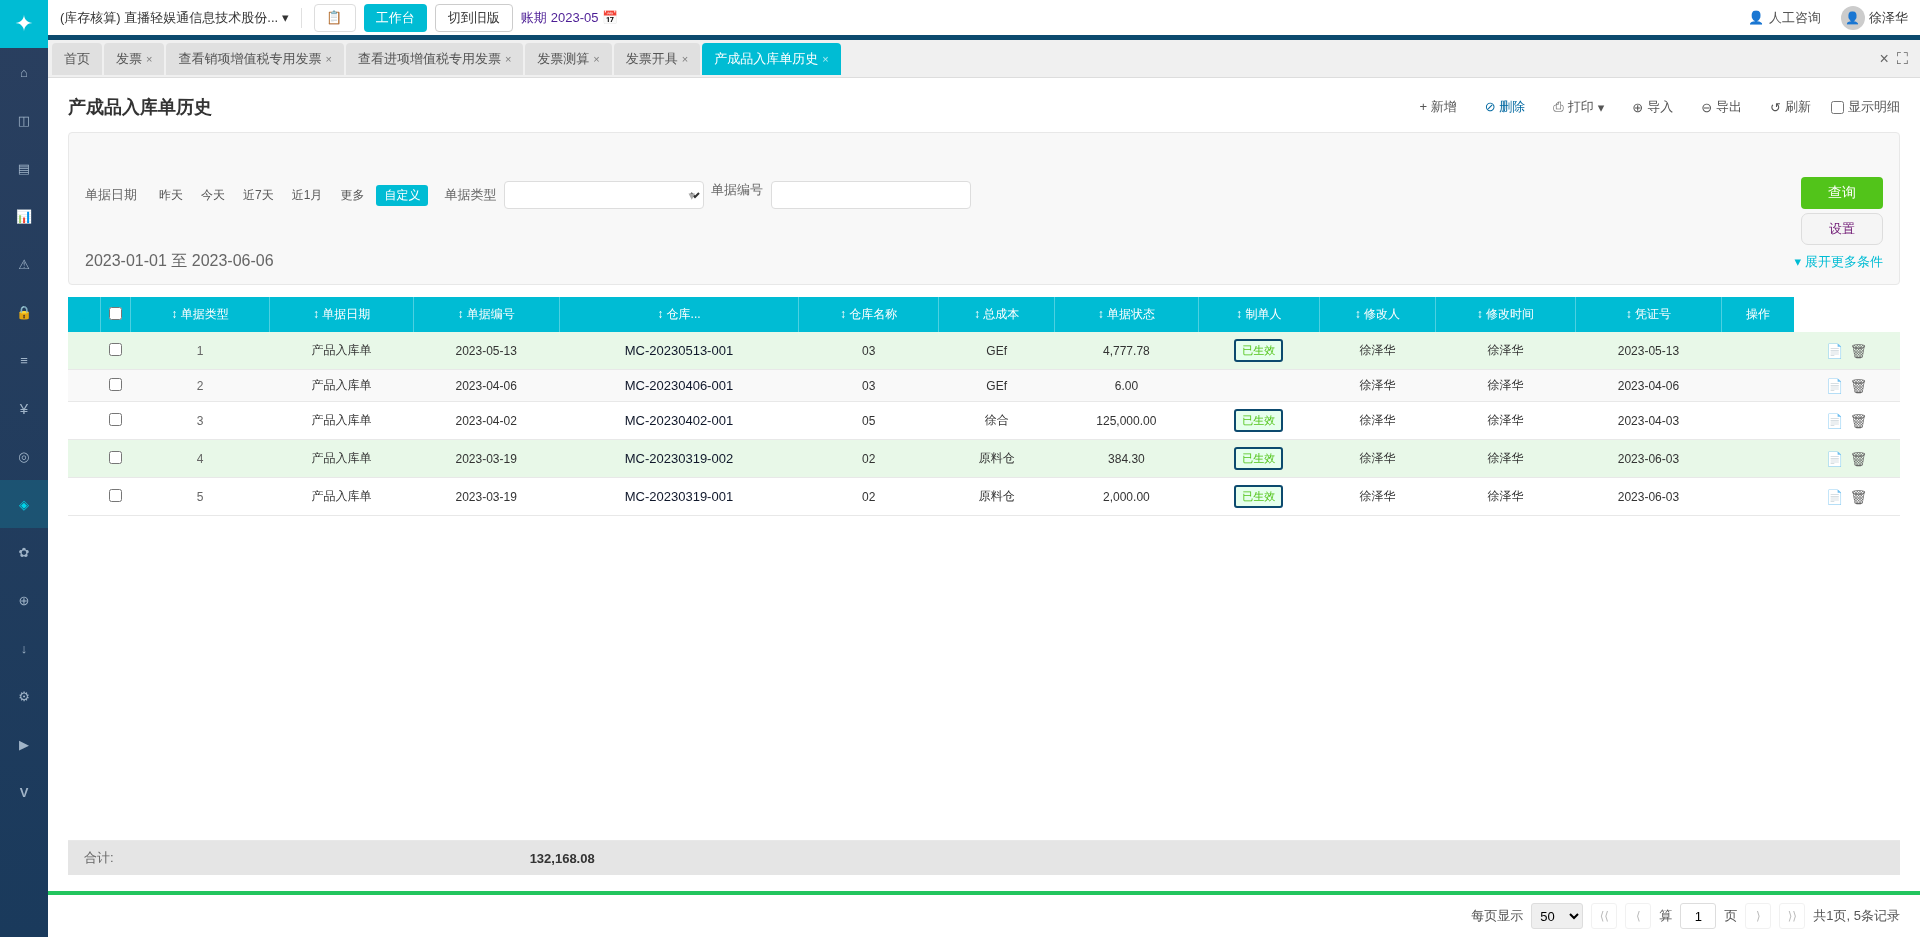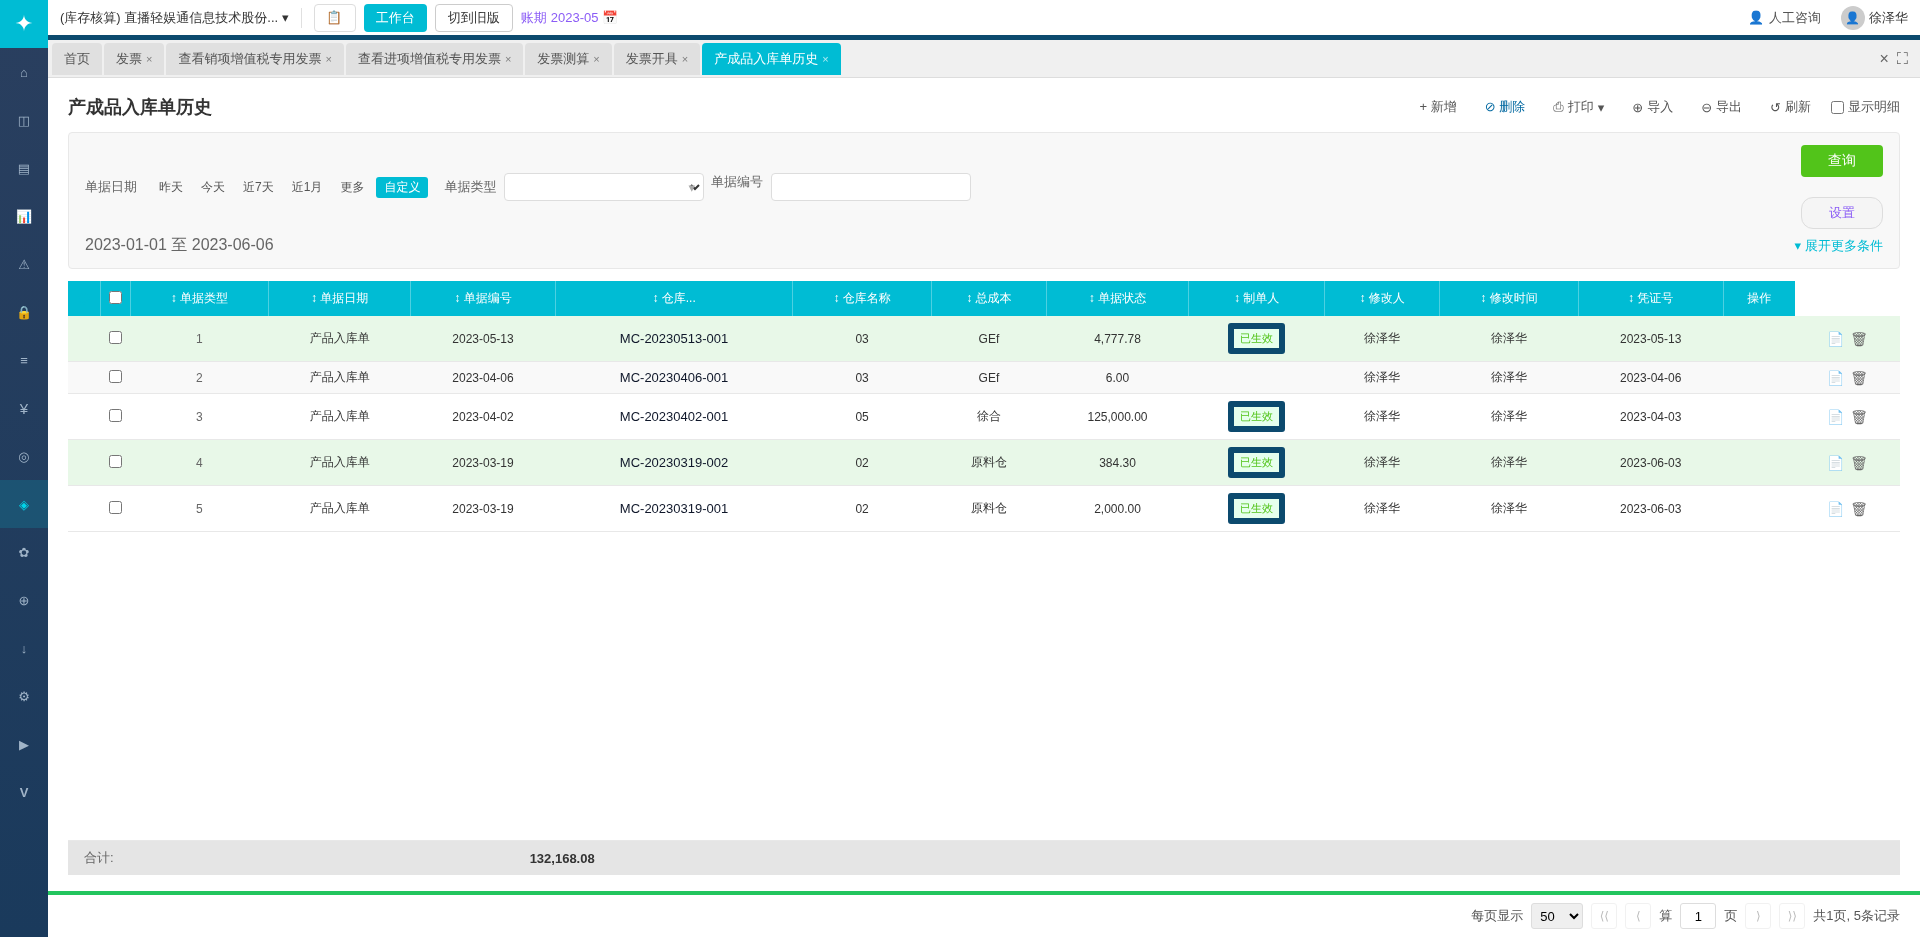--- a/index.html
+++ b/index.html
@@ -70,21 +70,21 @@
     .topbar-btn {
       height: 28px;
       padding: 0 12px;
       border-radius: 4px;
       border: none;
       cursor: pointer;
       font-size: 13px;
     }
     .btn-workbench { background: #00bcd4; color: white; }
     .btn-switch { background: white; border: 1px solid #ccc; color: #333; }
-    .topbar-period { display: flex; align-items: center; gap: 4px; color: #8b5cf6; font-size: 13px; }
+    .topbar-period { display: flex; align-items: center; gap: 4px; color: #4c1d95; font-size: 13px; }
     .topbar-right { margin-left: auto; display: flex; align-items: center; gap: 12px; color: #555; font-size: 13px; }
     .topbar-user { display: flex; align-items: center; gap: 4px; cursor: pointer; color: #333; }
 
     
     .tabbar {
       height: 38px;
       background: #f0f0f0;
       display: flex;
       align-items: center;
       border-bottom: 1px solid #ddd;
@@ -207,24 +207,24 @@
       border: none;
       border-radius: 4px;
       cursor: pointer;
       font-size: 14px;
     }
     .setting-btn {
       height: 32px;
       padding: 0 27px;
       background: #f5f5f5;
       border: 1px solid #ddd;
-      border-radius: 12px;
-      cursor: pointer;
-      font-size: 13px;
-      color: #8b5cf6;
+      border-radius: 7px;
+      cursor: pointer;
+      font-size: 13px;
+      color: #701a75;
     }
 
     
     .table-container { flex: 1; overflow: auto; }
     table { width: 100%; border-collapse: collapse; }
     thead tr { background: #00bcd4; color: white; }
     thead th {
       padding: 8px 6px;
       text-align: center;
       font-size: 12px;
@@ -244,21 +244,21 @@
       color: #333;
       white-space: nowrap;
     }
     .link-text { color: #0f172a; cursor: pointer; }
     .status-badge {
       display: inline-block;
       padding: 2px 6px;
       border-radius: 3px;
       font-size: 11px;
     }
-    .status-effective { background: #e6ffed; color: #52c41a; border: 6px solid #0c4a6e; }
+    .status-effective { background: #e6ffed; color: #52c41a; border: 2px solid #0c4a6e; }
     .row-num { color: #666; }
     .action-icons { display: flex; gap: 6px; justify-content: center; }
     .icon-btn { cursor: pointer; color: #666; font-size: 14px; }
     .settings-icon { color: #00bcd4; font-size: 16px; cursor: pointer; }
 
     
     .table-footer {
       display: flex;
       align-items: center;
       padding: 8px 16px;
@@ -484,21 +484,21 @@
           <span class="filter-label">单据类型</span>
           <select class="filter-select">
             <option></option>
           </select>
           <span style="margin-left:-24px;pointer-events:none;color:#aaa;">▾</span>
         </div>
         <div style="display:flex;gap:8px;">
           <span class="filter-label">单据编号</span>
           <input class="filter-input" type="text" placeholder="" style="">
         </div>
-        <div style="margin-left:auto;display:flex;flex-direction:column;gap:20px;">
+        <div style="margin-left:auto;display:flex;flex-direction:column;gap:4px;margin-top:32px;">
           <button class="query-btn">查询</button>
           <button class="setting-btn">设置</button>
         </div>
       </div>
       <div class="filter-row" style="margin-top:6px;">
         <span class="filter-date-range">2023-01-01 至 2023-06-06</span>
         <div class="expand-more" style="margin-left:auto;">
           <span>▾</span>
           <span>展开更多条件</span>
         </div>

